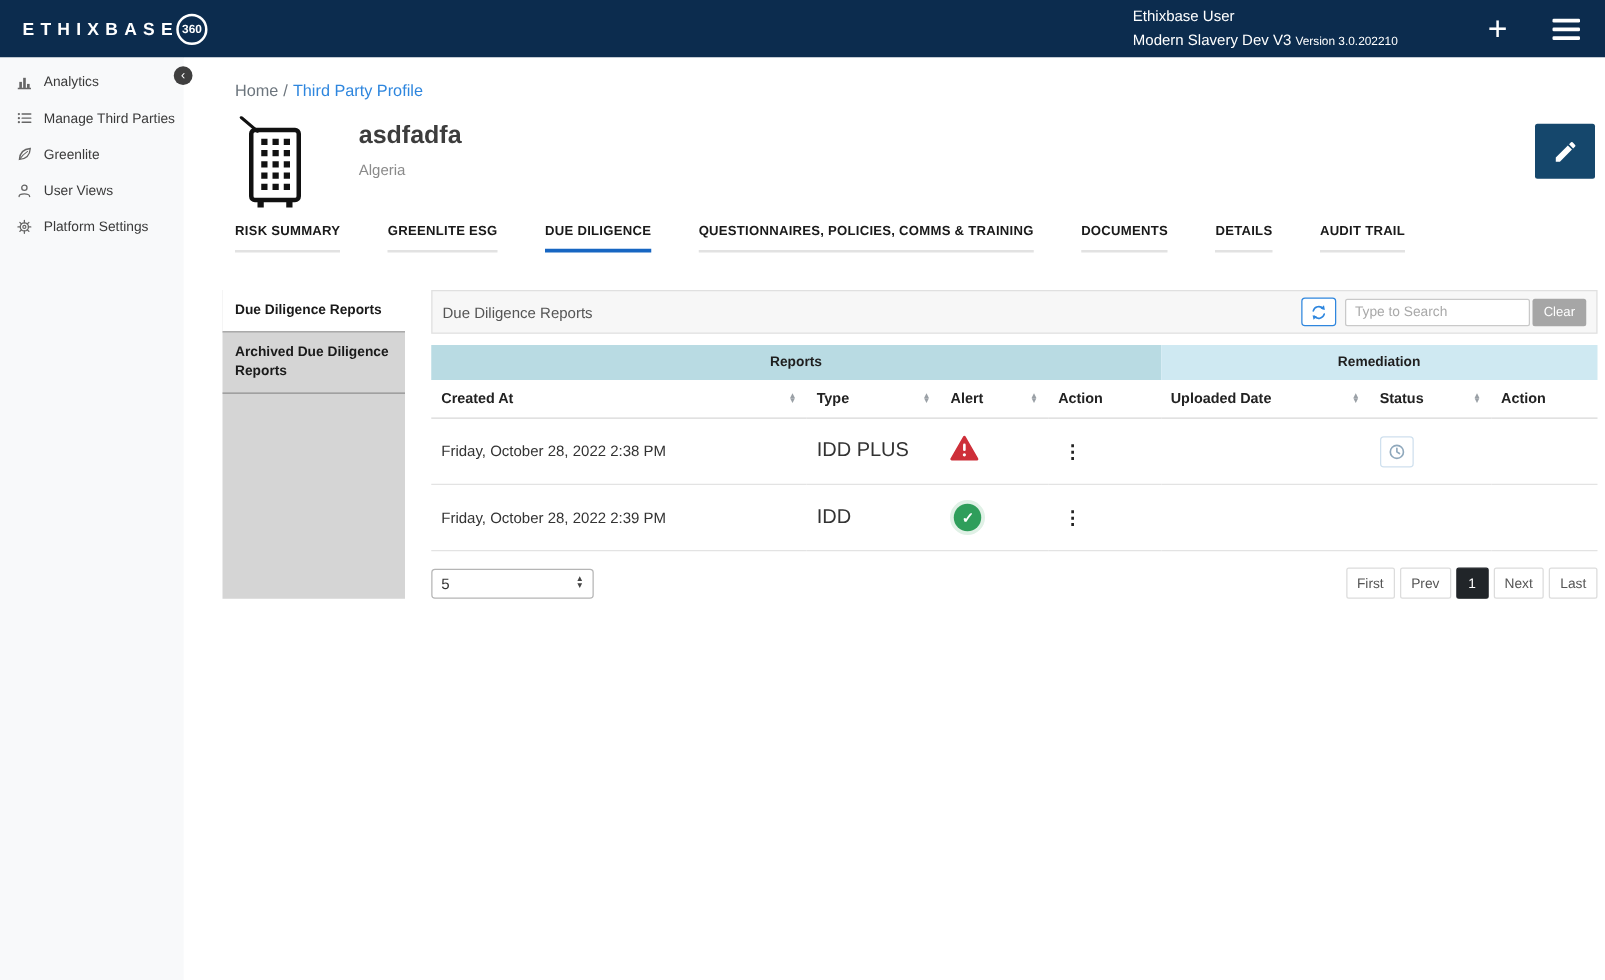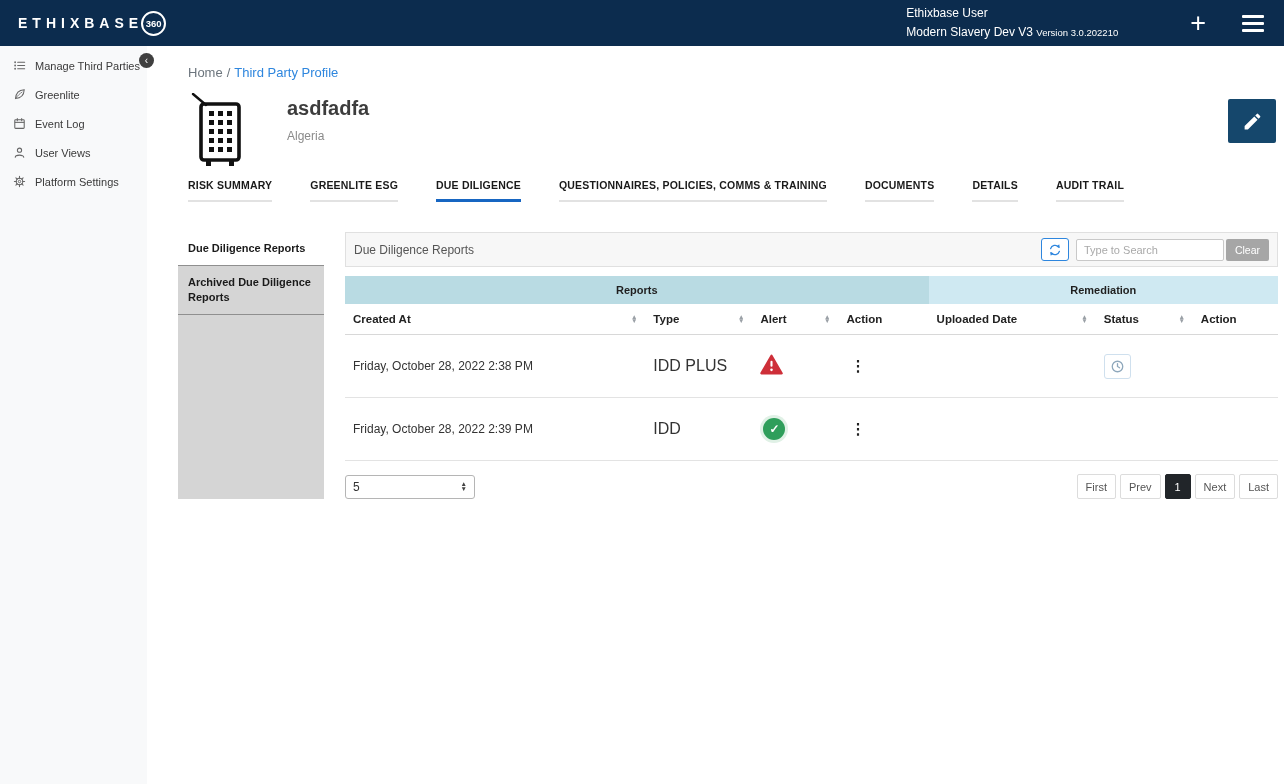--- a/index.html
+++ b/index.html
@@ -74,21 +74,21 @@
   .dd-table { width:100%; border-collapse:collapse; margin-top:9px; table-layout:fixed; }
   .group-th { font-size:11px; font-weight:bold; color:#1f1f1f; text-align:center; padding:8px 0; }
   .group-reports { background:#b9dbe3; }
   .group-remediation { background:#cfe9f2; }
   th.col { font-size:11.5px; font-weight:bold; color:#222; text-align:left; padding:9px 8px;
            border-bottom:1px solid #d8d8d8; }
   .th-inner { display:flex; align-items:center; justify-content:space-between; }
   .sort { display:flex; flex-direction:column; line-height:.62; color:#9aa0a6; font-size:6.5px;
           margin-left:6px; font-style:normal; }
   .sort i { font-style:normal; }
-  td { padding:6px 8px; border-bottom:1px solid #e3e3e3; height:63px; vertical-align:middle; }
+  td { padding:6px 8px; border-bottom:1px solid #e3e3e3; height:53px; vertical-align:middle; }
   .cell-date { font-size:12px; color:#333; }
   .cell-type { font-size:16px; color:#333; }
   .kebab { font-size:15px; font-weight:bold; color:#222; cursor:pointer; display:inline-block; padding:0 4px; }
   .check-circle { width:22px; height:22px; border-radius:50%; background:#2f9e5b; color:#fff; display:flex;
                   align-items:center; justify-content:center; font-size:12px; font-weight:bold;
                   box-shadow:0 0 0 3px #e0f1e6; margin-left:3px; }
   .status-btn { width:27px; height:25px; border:1px solid #cfe0ee; border-radius:3px; background:#fff;
                 display:flex; align-items:center; justify-content:center; cursor:pointer; }
 
   .table-footer { display:flex; align-items:center; justify-content:space-between; margin-top:13px; }
@@ -125,41 +125,42 @@
         <span class="bar"></span>
         <span class="bar"></span>
         <span class="bar"></span>
       </button>
     </div>
   </header>
 
   <aside class="sidebar">
     <div class="side-item">
       <svg class="sicon" viewBox="0 0 16 16">
+        <path d="M1.5 14.5h13" stroke="#666" stroke-width="1.3" fill="none"></path>
+        <rect x="3" y="8" width="2.6" height="6" fill="#666"></rect>
+        <rect x="6.8" y="4" width="2.6" height="10" fill="#666"></rect>
+        <rect x="10.6" y="10" width="2.6" height="4" fill="#666"></rect>
+      </svg>
+      <span>Analytics</span>
+    </div>
+    <div class="side-item">
+      <svg class="sicon" viewBox="0 0 16 16">
         <circle cx="2.6" cy="4" r="1.1" fill="#666"></circle>
           <circle cx="2.6" cy="8" r="1.1" fill="#666"></circle>
           <circle cx="2.6" cy="12" r="1.1" fill="#666"></circle>
         <path d="M5.8 4h8.5M5.8 8h8.5M5.8 12h8.5" stroke="#666" stroke-width="1.4" stroke-linecap="round"></path>
       </svg>
       <span>Manage Third Parties</span>
     </div>
     <div class="side-item">
       <svg class="sicon" viewBox="0 0 16 16">
         <path d="M13.8 2.2C8.2 2.6 3.6 5.6 3.1 13c7.4-.5 10.4-5.1 10.7-10.8z" fill="none" stroke="#666" stroke-width="1.3"></path>
         <path d="M3.1 13C5.5 9.5 8.5 6.8 11.5 4.8" stroke="#666" stroke-width="1" fill="none"></path>
       </svg>
       <span>Greenlite</span>
-    </div>
-    <div class="side-item">
-      <svg class="sicon" viewBox="0 0 16 16">
-        <rect x="2.2" y="3.4" width="11.6" height="10.6" rx="1" fill="none" stroke="#666" stroke-width="1.3"></rect>
-        <path d="M2.2 6.6h11.6" stroke="#666" stroke-width="1.3"></path>
-        <path d="M5.3 1.8v2.8M10.7 1.8v2.8" stroke="#666" stroke-width="1.3" stroke-linecap="round"></path>
-      </svg>
-      <span>Event Log</span>
     </div>
     <div class="side-item">
       <svg class="sicon" viewBox="0 0 16 16">
         <circle cx="8" cy="5.2" r="2.6" fill="none" stroke="#666" stroke-width="1.3"></circle>
         <path d="M2.8 13.8c0-3.4 10.4-3.4 10.4 0" fill="none" stroke="#666" stroke-width="1.3" stroke-linecap="round"></path>
       </svg>
       <span>User Views</span>
     </div>
     <div class="side-item">
       <svg class="sicon" viewBox="0 0 16 16">

